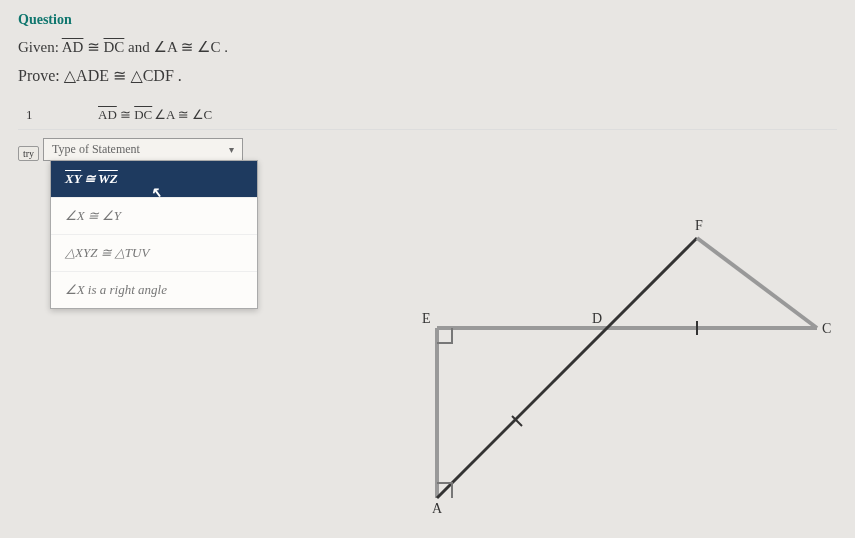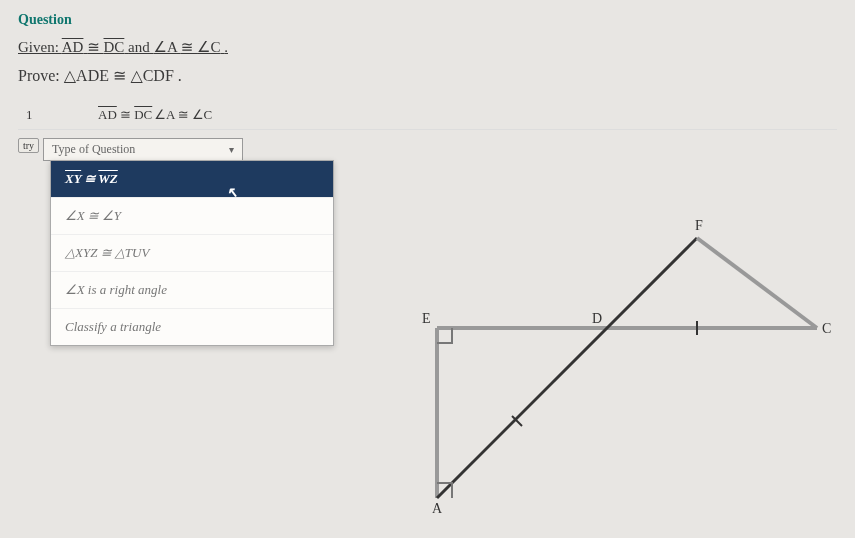--- a/index.html
+++ b/index.html
@@ -8,39 +8,39 @@
       background: #e8e6e3;
       width: 855px;
       height: 538px;
       padding: 12px 18px;
       color: #3a3a3a;
       overflow: hidden;
       position: relative;
     }
     .overline { text-decoration: overline; }
     .question-label { font-size: 14px; margin-bottom: 10px; font-weight: bold; color:#0f766e; }
-    .given-line { font-size: 15px; margin-bottom: 10px; text-decoration: underline; }
+    .given-line { font-size: 15px; margin-bottom: 10px; }
     .prove-line { font-size: 16px; margin-bottom: 16px; }
     .proof-table { width: 100%; font-size: 13px; }
     .proof-header { display: flex; border-bottom: 1px solid #ccc; padding: 4px 0; font-weight: bold; color:#444;}
     .proof-row { display: flex; border-bottom: 1px solid #ddd; padding: 6px 0; align-items: center;}
     .col-step { width: 80px; padding-left: 8px;}
     .col-stmt { width: 180px; text-align: center;}
     .col-reason { flex: 1; padding-left: 20px;}
     .stmt-stack { display:flex; flex-direction: row; gap:2px; align-items:center;}
     .try-badge { display:inline-block; border:1px solid #999; background:#eceae5; padding:1px 4px; font-size:10px; border-radius:2px; margin-right:4px;}
-    .dropdown-container { position: relative; display:flex; align-items:flex-start; margin-top:4px; padding:4px 0;}
+    .dropdown-container { position: relative; display:flex; align-items:flex-end; margin-top:4px; padding:4px 0;}
     .dropdown-btn {
       width: 200px; padding: 3px 8px; border: 1px solid #999; background: #f5f3ef;
       font-size: 12px; color:#666; display:flex; justify-content:space-between; align-items:center;
       cursor: pointer;
     }
     .dropdown-btn .caret { font-size:10px; }
     .dropdown-list {
-      position: absolute; top: 26px; left: 32px; width: 284px; background: #fdfcfa;
+      position: absolute; top: 26px; left: 32px; width: 208px; background: #fdfcfa;
       border: 1px solid #aaa; box-shadow: 0 2px 6px rgba(0,0,0,0.2); z-index: 10;
     }
     .dropdown-item { padding: 10px 14px; font-size: 13px; color:#777; cursor: pointer; border-bottom:1px solid #eee; font-style: italic;}
     .dropdown-item:last-child{border-bottom:none;}
     .dropdown-item.selected { background: #1e3a5f; color: #fff; font-weight:bold; font-style: italic; position:relative;}
     .cursor-icon { position:absolute; right:95px; bottom:-4px; color:#fff; font-size:14px;}
     .diagram {
       position: absolute;
       right: 18px;
       bottom: 30px;
@@ -83,33 +83,32 @@
       <div>
         <span class="overline">AD</span><span> ≅ </span><span class="overline">DC</span>
       </div>
       <div>∠A ≅ ∠C</div>
     </div>
   </div>
 
   <div class="dropdown-container">
     <span class="try-badge">try</span>
     <div class="dropdown-btn">
-      <span>Type of Question</span>
+      <span>Type of Statement</span>
       <span class="caret">▾</span>
     </div>
 
     <div class="dropdown-list">
       <div class="dropdown-item selected">
         <span class="overline">XY</span><span> ≅ </span><span class="overline">WZ</span>
         <span class="cursor-icon">↖</span>
       </div>
       <div class="dropdown-item">∠X ≅ ∠Y</div>
       <div class="dropdown-item">△XYZ ≅ △TUV</div>
       <div class="dropdown-item">∠X is a right angle</div>
-      <div class="dropdown-item">Classify a triangle</div>
     </div>
   </div>
 </div>
 
 <div class="diagram">
   <svg width="420" height="300" viewBox="0 0 420 300">
 
     <line x1="20" y1="120" x2="400" y2="120" stroke="#999" stroke-width="4"></line>
 
     <line x1="20" y1="120" x2="20" y2="290" stroke="#999" stroke-width="4"></line>

